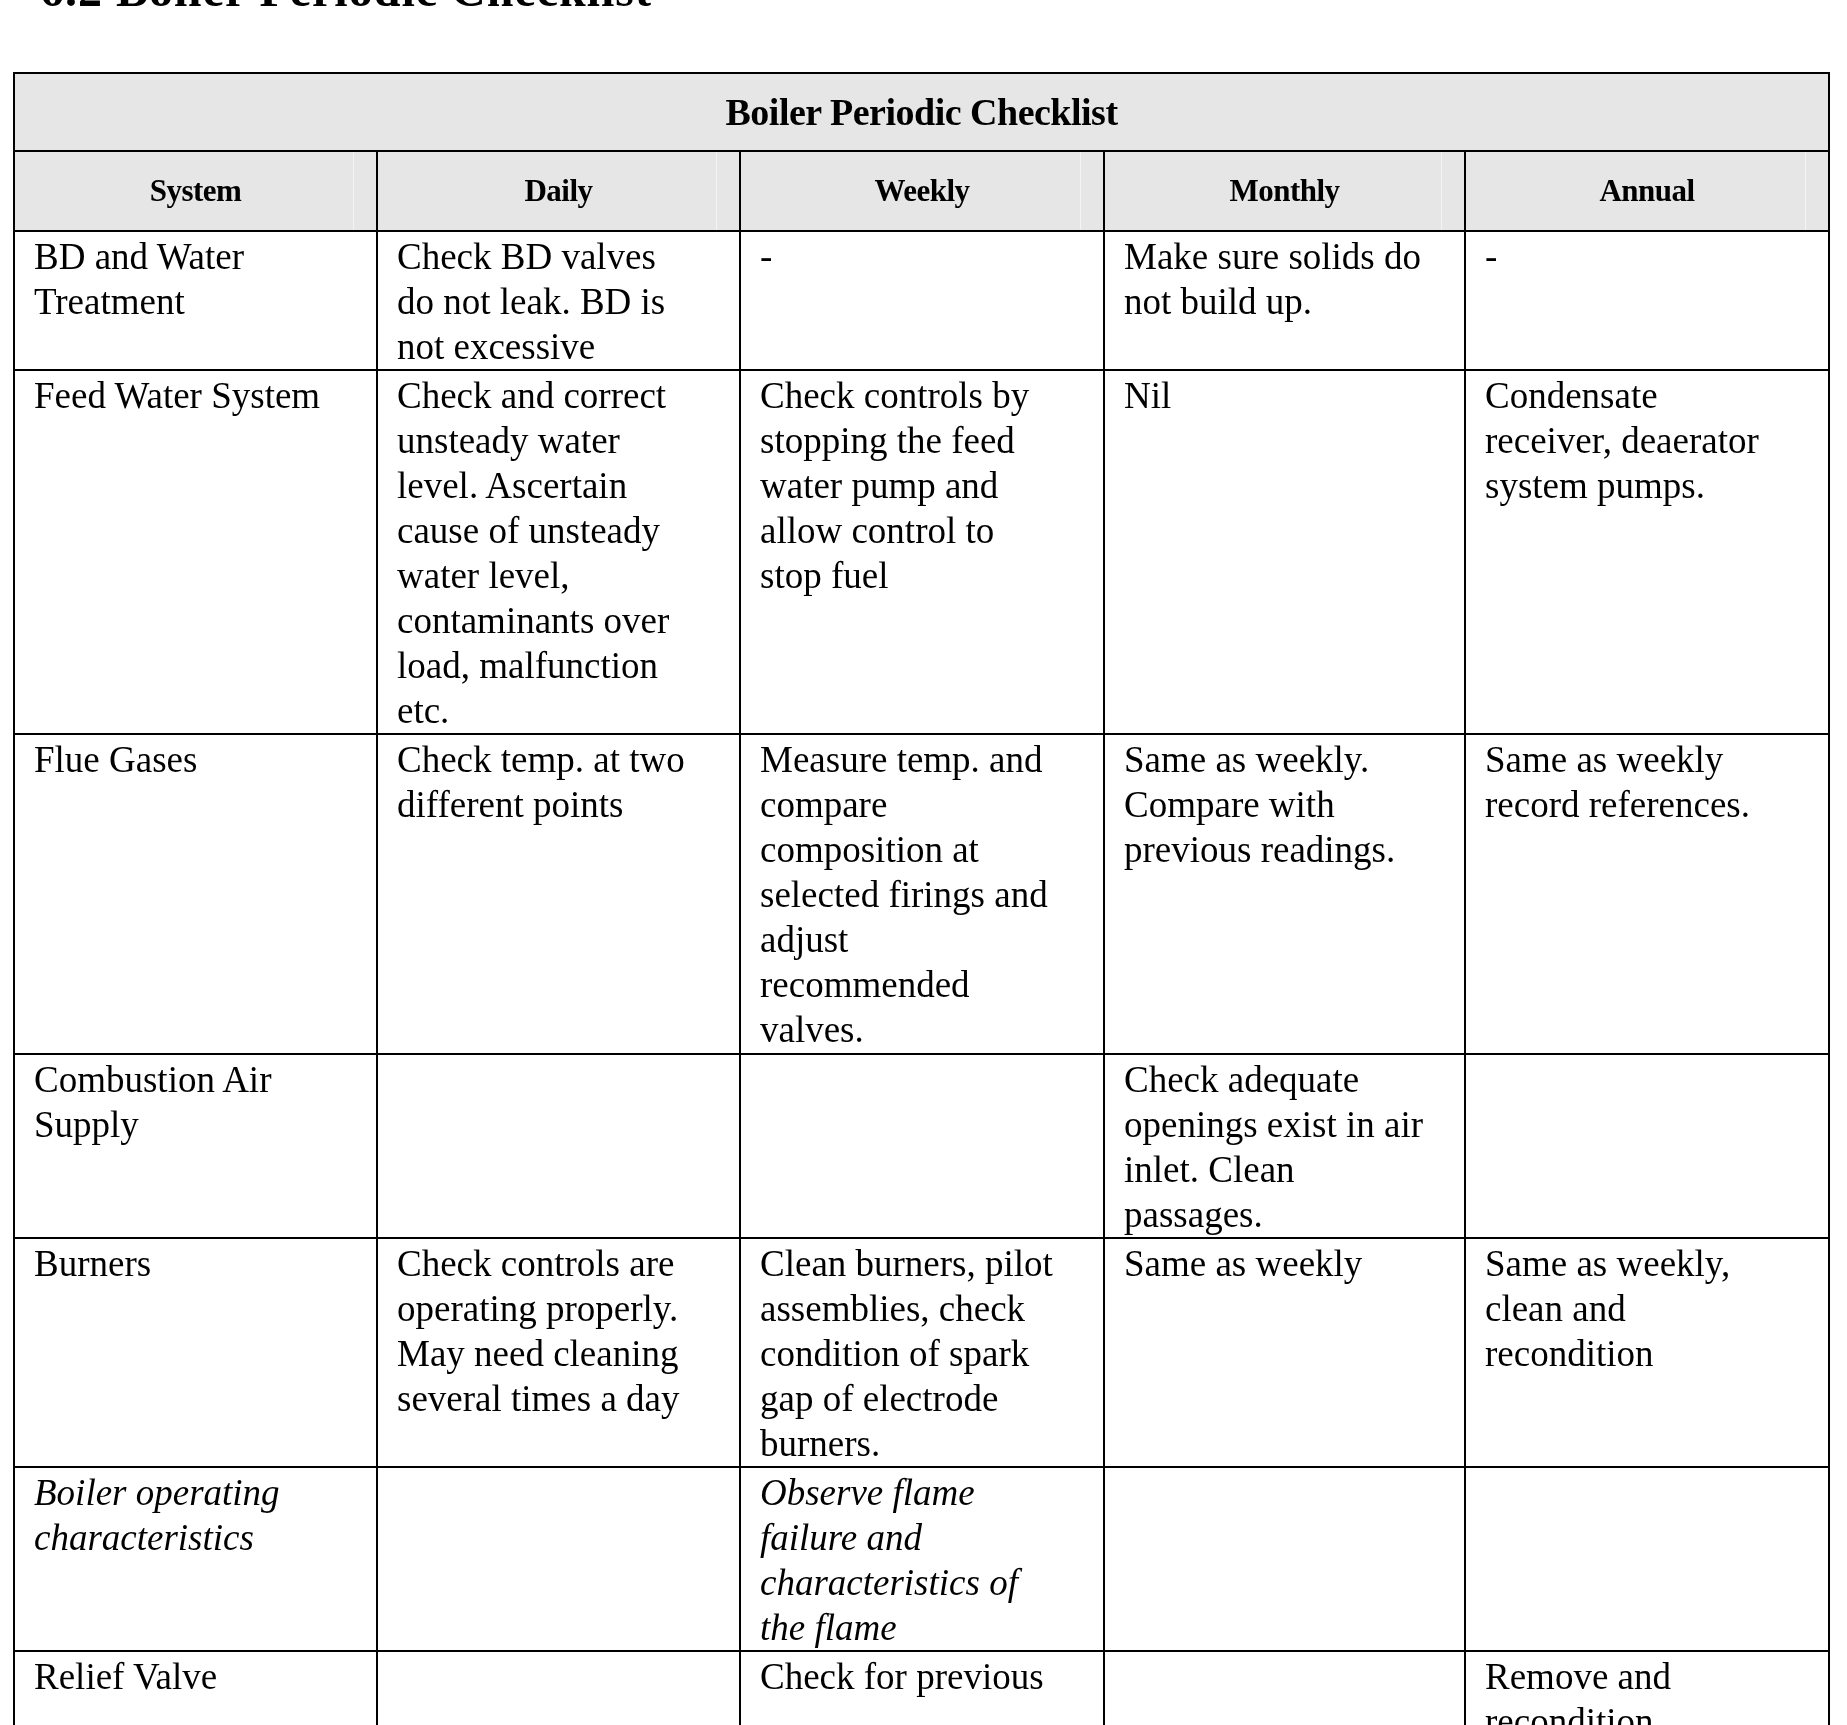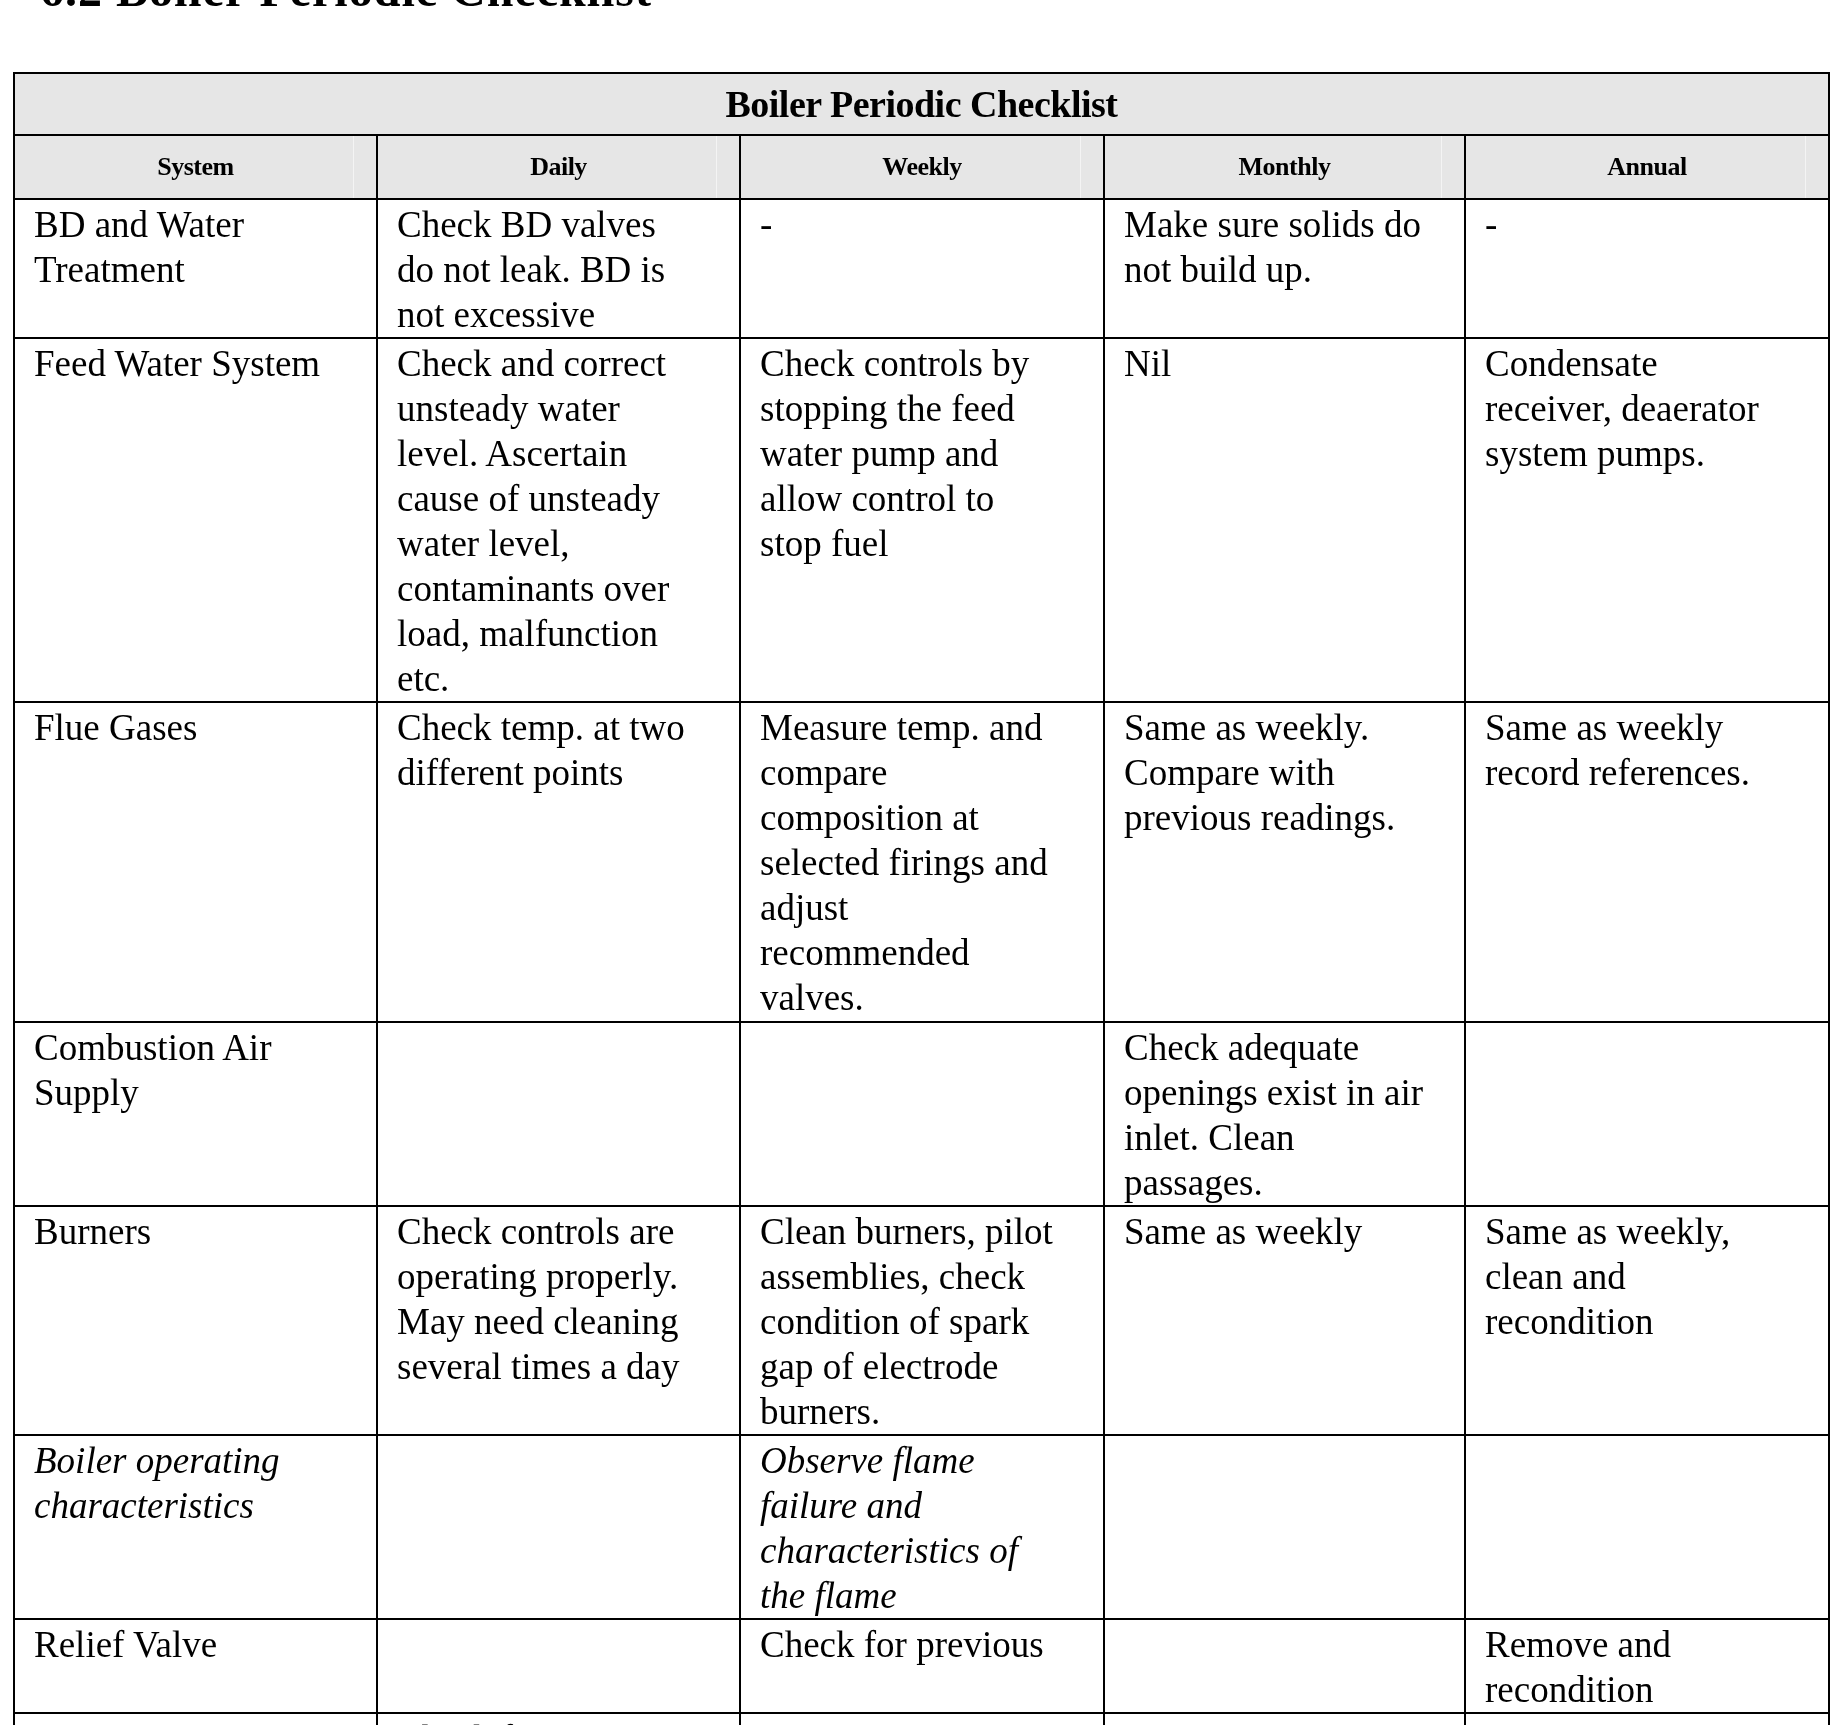--- a/index.html
+++ b/index.html
@@ -31,40 +31,40 @@
     position: absolute;
     left: 13px;
     top: 72px;
     border-collapse: collapse;
     table-layout: fixed;
     width: 1815px;
   }
   .checklist-table td, .checklist-table th {
     border: 2px solid #000000;
     vertical-align: top;
-    padding: 8px;
+    padding: 16px;
     overflow: hidden;
   }
   .title-cell {
     height: 44px;
     background: #e6e6e6;
     text-align: center;
     vertical-align: middle !important;
     font-weight: bold;
     font-size: 38px;
     line-height: 44px;
     letter-spacing: -0.5px;
   }
   .header-cell {
     height: 46px;
     background: #e6e6e6;
     text-align: center;
     vertical-align: middle !important;
     font-weight: bold;
-    font-size: 26px;
+    font-size: 31px;
     line-height: 46px;
     letter-spacing: -0.5px;
     position: relative;
   }
   .header-cell::after {
     content: "";
     position: absolute;
     right: 22px;
     top: 0;
     bottom: 0;

